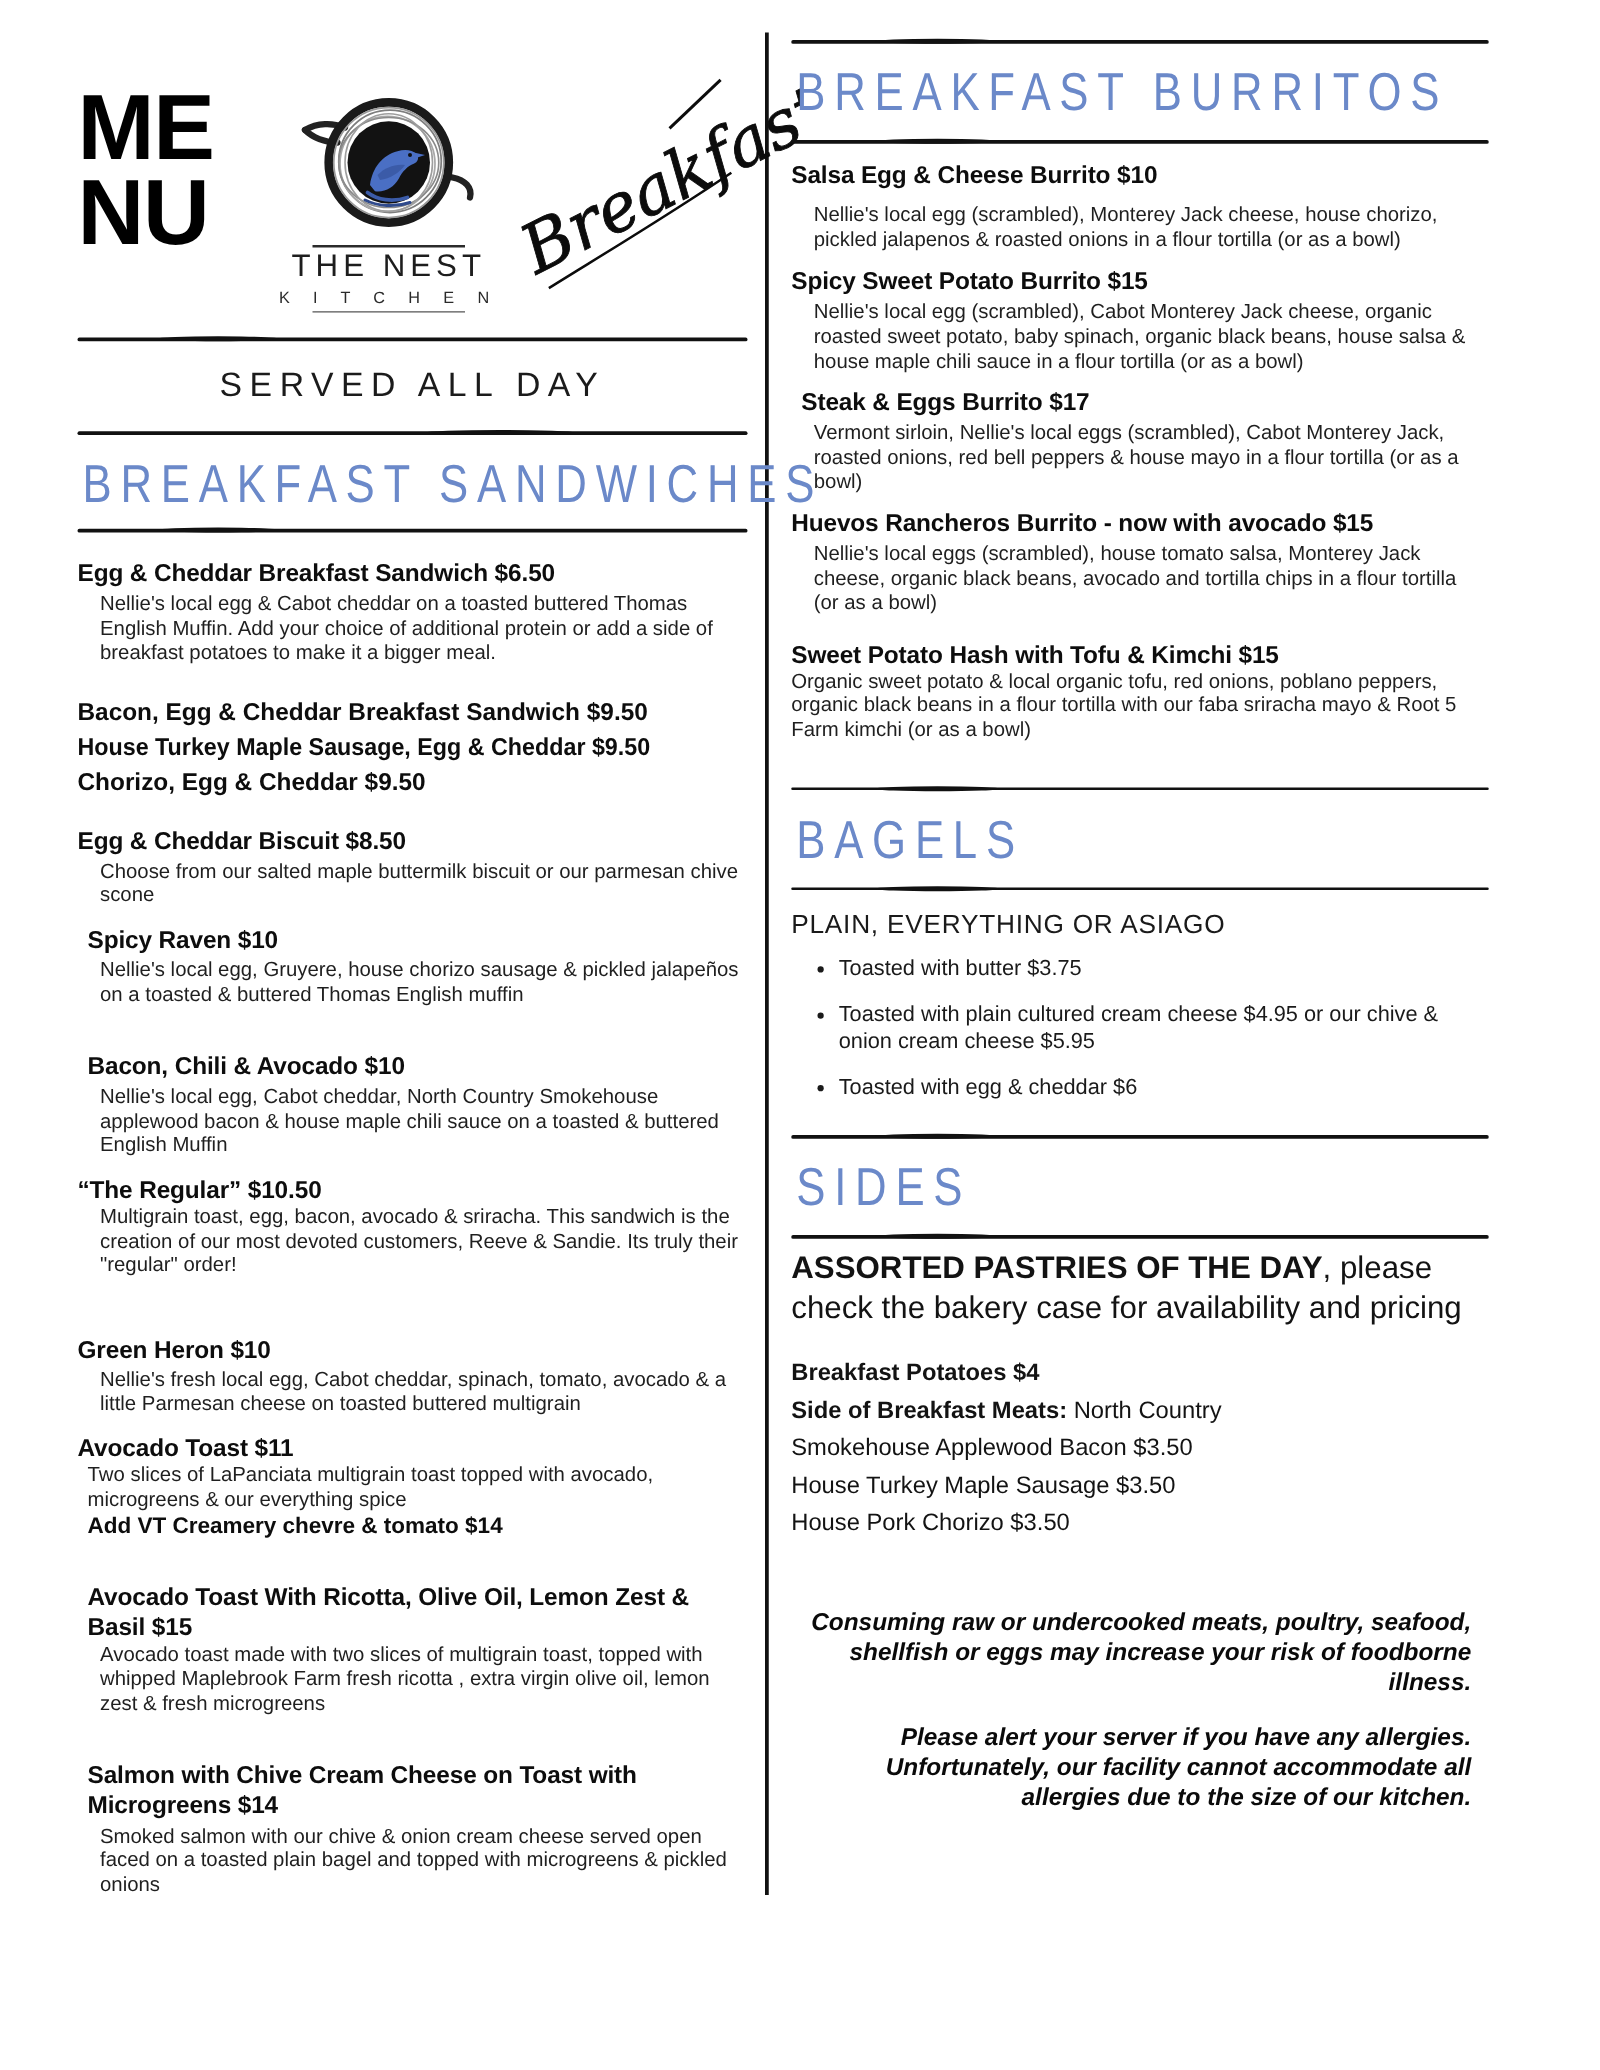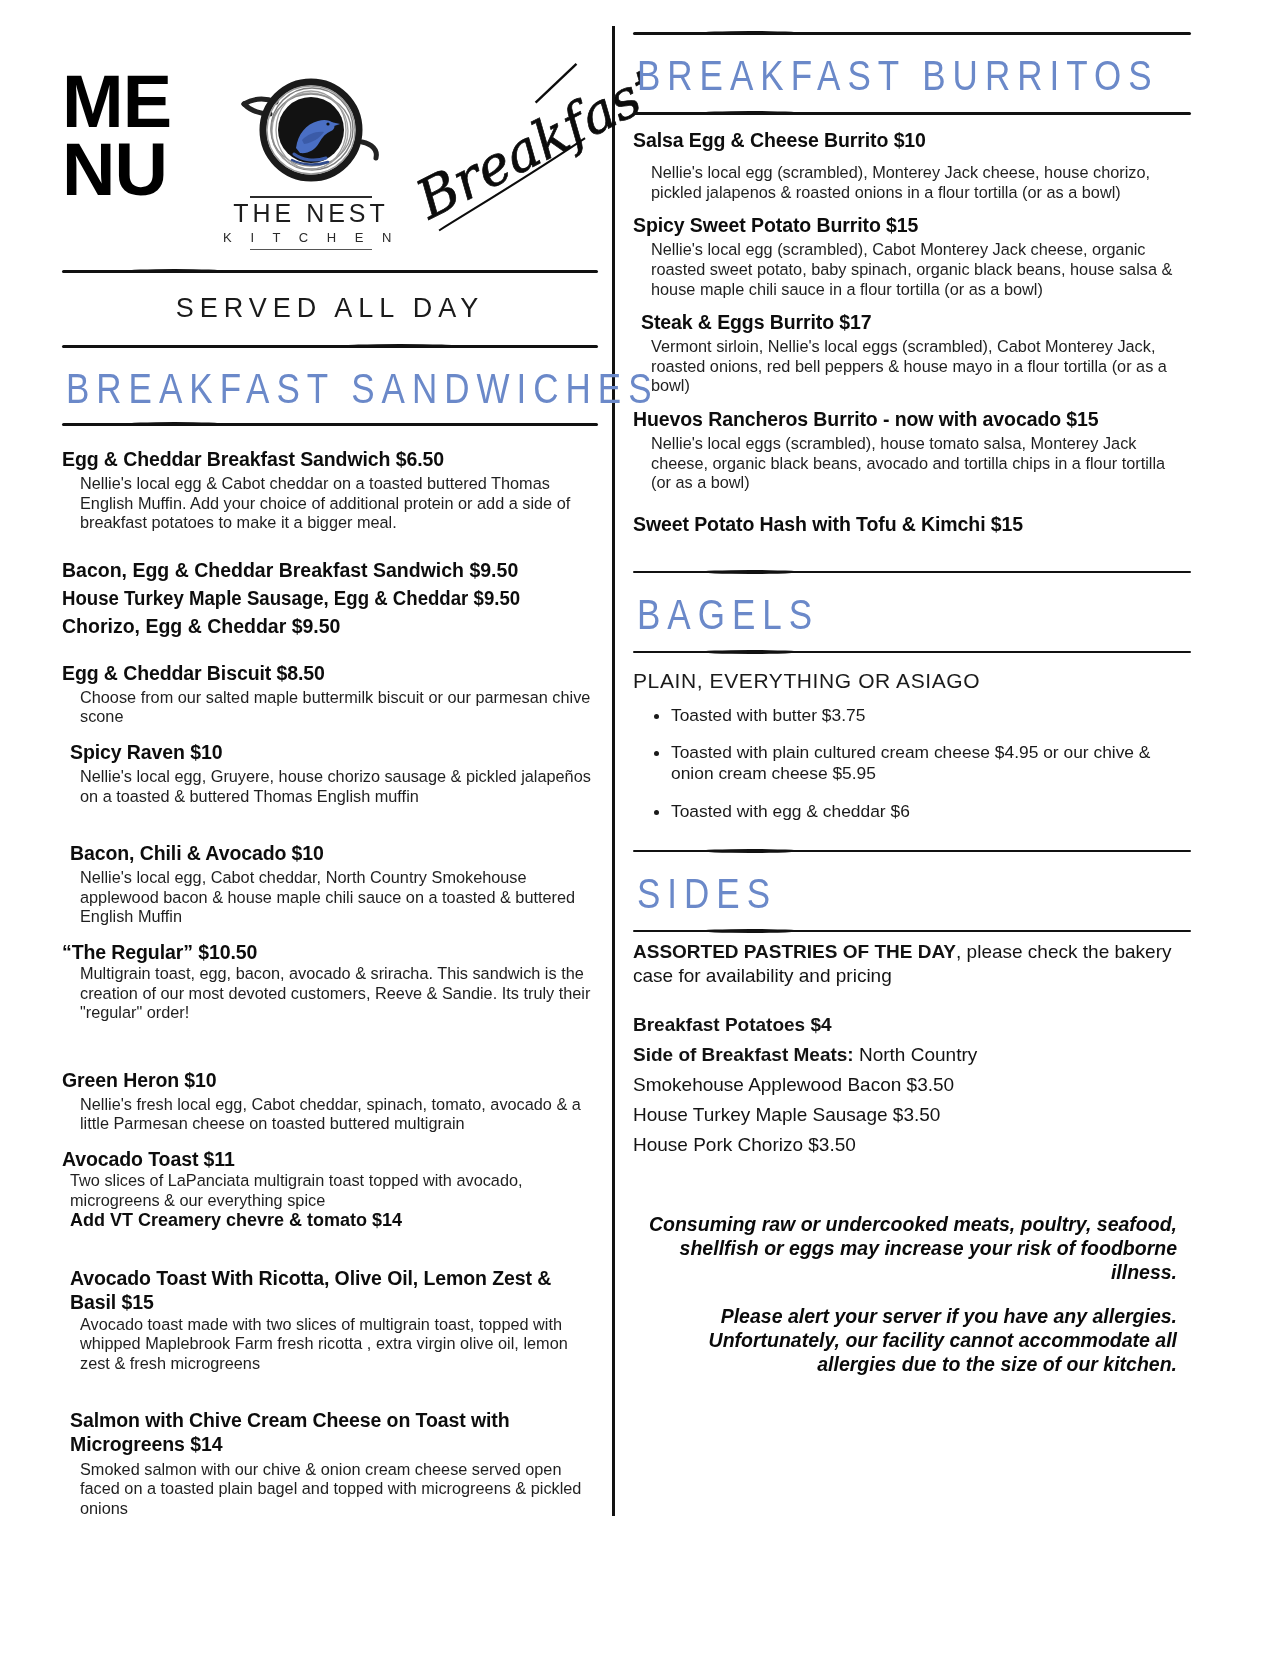--- a/index.html
+++ b/index.html
@@ -198,21 +198,21 @@
   }
   ul.bagel-list li {
     font-size: 17.4px;
     line-height: 1.22;
     margin-bottom: 16px;
     color: #1a1a1a;
   }
 
   
   .sides-pastry {
-    font-size: 19px;
+    font-size: 25px;
     line-height: 1.28;
     color: #131313;
     margin-bottom: 22px;
   }
   .sides-pastry b { font-weight: bold; }
   .sides-line {
     font-size: 19px;
     line-height: 1.57;
     color: #131313;
   }
@@ -390,20 +390,21 @@
         <div class="item-desc">Vermont sirloin, Nellie's local eggs (scrambled), Cabot Monterey Jack, roasted onions, red bell peppers &amp; house mayo in a flour tortilla (or as a bowl)</div>
       </div>
       <div style="height:8px"></div>
       <div class="item">
         <div class="item-title">Huevos Rancheros Burrito - now with avocado $15</div>
         <div class="item-desc">Nellie's local eggs (scrambled), house tomato salsa, Monterey Jack cheese, organic black beans, avocado and tortilla chips in a flour tortilla (or as a bowl)</div>
       </div>
       <div style="height:16px"></div>
       <div class="item">
         <div class="item-title tight">Sweet Potato Hash with Tofu &amp; Kimchi $15</div>
+        <div class="item-desc indent-none">Organic sweet potato &amp; local organic tofu, red onions, poblano peppers, organic black beans in a flour tortilla with our faba sriracha mayo &amp; Root 5 Farm kimchi (or as a bowl)</div>
       </div>
 
       <div style="height:24px"></div>
 
       <div class="rule"></div>
       <div class="section-head">BAGELS</div>
       <div class="rule" style="margin-top:16px"></div>
 
       <div class="bagel-kinds">PLAIN, EVERYTHING OR ASIAGO</div>
 

